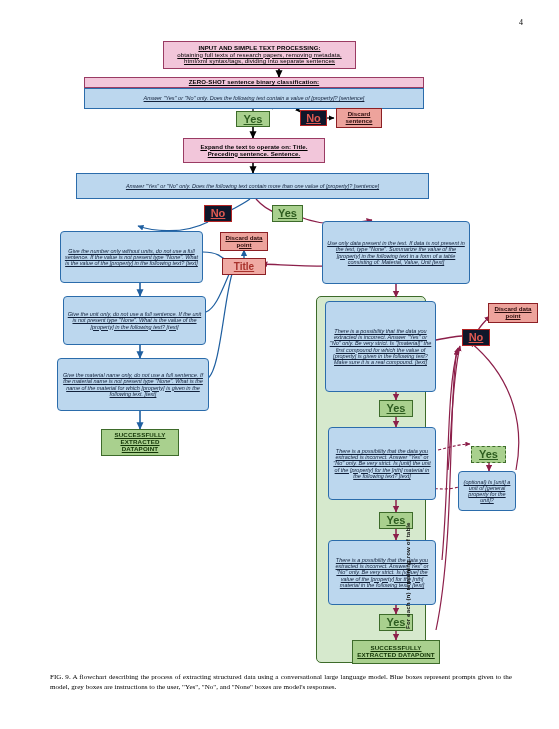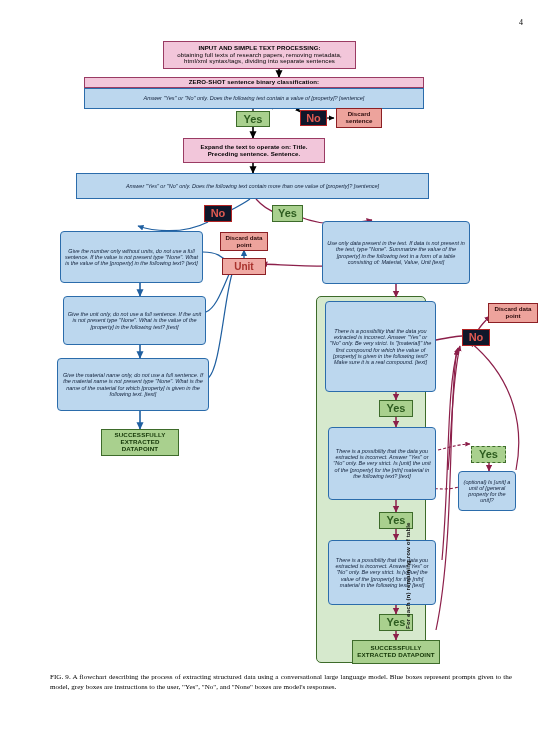--- a/index.html
+++ b/index.html
@@ -21,20 +21,21 @@
 
   
   .node {
     position:absolute;
     border:1px solid #000;
     display:flex; align-items:center; justify-content:center;
     text-align:center;
     line-height:1.12;
     z-index:5;
     padding:2px 3px;
+    text-decoration:underline;
   }
   .node span { display:block; width:100%; }
 
   
   .pink {
     background:#f2c6da;
     border:1px solid #9a3b63;
     color:#000;
     font-weight:bold;
     font-size:6.1px;
@@ -282,21 +283,21 @@
 
   <div class="node terminal" style="left:101px; top:429px; width:78px; height:27px;">
     <span>SUCCESSFULLY EXTRACTED DATAPOINT</span>
   </div>
 
   <div class="node discard" style="left:220px; top:232px; width:48px; height:19px;">
     <span>Discard data point</span>
   </div>
 
   <div class="node nonebox" style="left:222px; top:258px; width:44px; height:17px;">
-    <span>Unit</span>
+    <span>Title</span>
   </div>
 
   <div class="node blue round" style="left:322px; top:221px; width:148px; height:63px;">
     <span>Use only data present in the text. If data is not present in the text, type "None". Summarize the value of the [property] in the following text in a form of a table consisting of: Material, Value, Unit [text]</span>
   </div>
 
   <div class="node blue round" style="left:325px; top:301px; width:111px; height:91px;">
     <span>There is a possibility that the data you extracted is incorrect. Answer "Yes" or "No" only. Be very strict. Is "[material]" the first compound for which the value of [property] is given in the following text? Make sure it is a real compound. [text]</span>
   </div>
 

